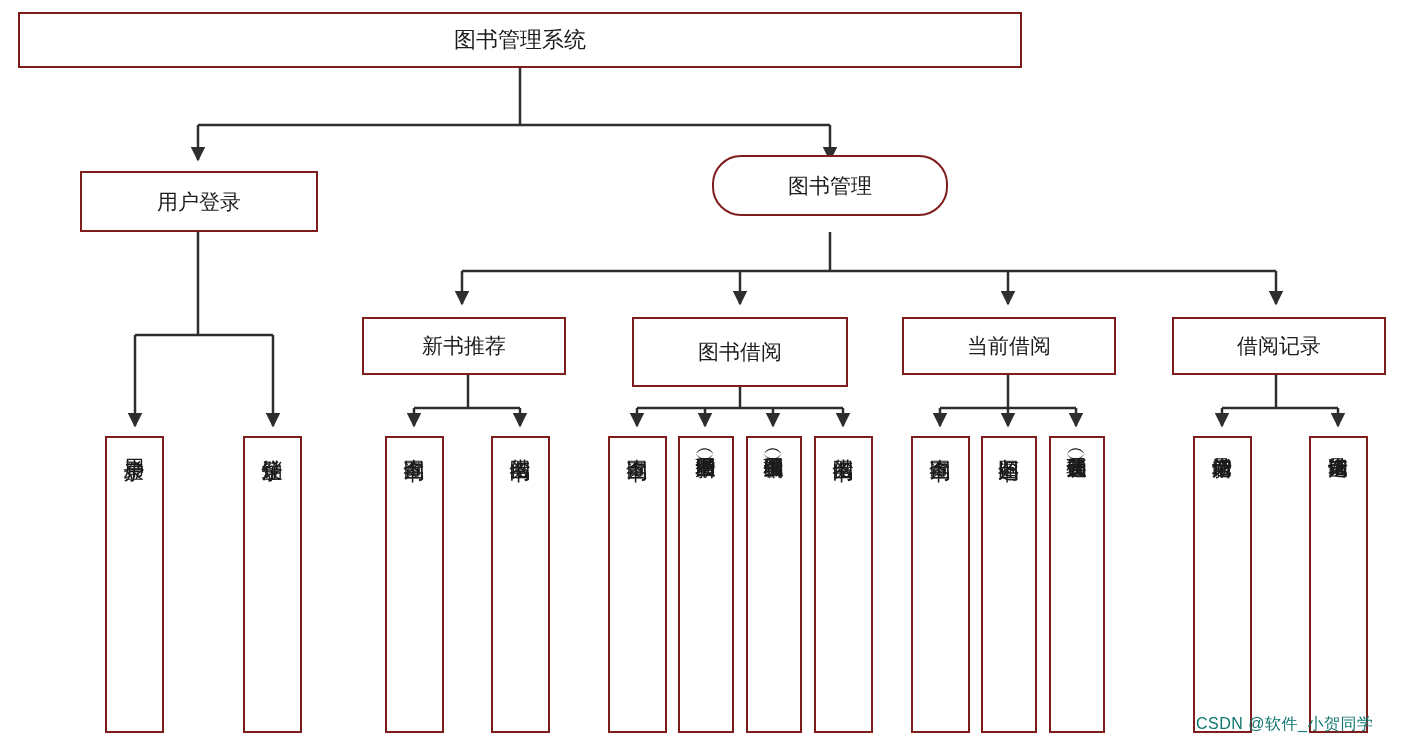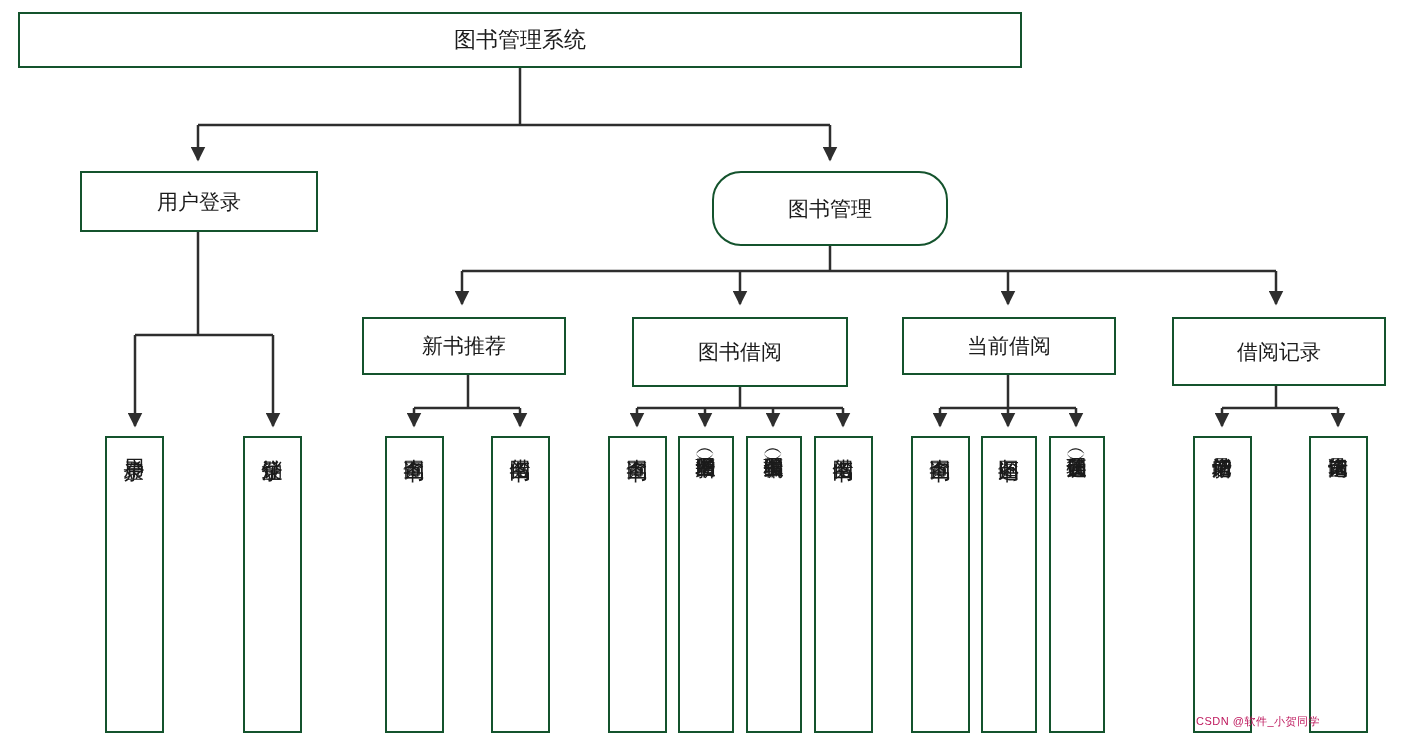--- a/index.html
+++ b/index.html
@@ -22,21 +22,21 @@
     left: 0;
     top: 0;
     width: 1405px;
     height: 747px;
     pointer-events: none;
   }
   .node {
     position: absolute;
     box-sizing: border-box;
     background: #ffffff;
-    border: 2px solid #14532d;
+    border: 2px solid #7f1d1d;
     display: flex;
     align-items: center;
     justify-content: center;
     color: #1b1b1b;
   }
   .node .lbl {
     line-height: 1.12;
     text-align: center;
     white-space: nowrap;
   }
@@ -60,22 +60,22 @@
     white-space: nowrap;
   }
   .node.vert.tall .lbl {
     font-size: 20px;
     letter-spacing: 0px;
   }
   .watermark {
     position: absolute;
     left: 1196px;
     top: 714px;
-    font-size: 11px;
-    color: #be185d;
+    font-size: 16px;
+    color: #0f766e;
     white-space: nowrap;
     letter-spacing: 0.5px;
   }
 </style>
 </head>
 <body>
 
 <div id="canvas">
 
   <svg class="wires" viewBox="0 0 1405 747" xmlns="http://www.w3.org/2000/svg">
@@ -128,34 +128,34 @@
     </g>
   </svg>
 
   <div class="node root horiz" style="left:18px; top:12px; width:1004px; height:56px;">
     <span class="lbl">图书管理系统</span>
   </div>
 
   <div class="node horiz" style="left:80px; top:171px; width:238px; height:61px;">
     <span class="lbl">用户登录</span>
   </div>
-  <div class="node horiz" style="left:712px; top:171px; width:236px; height:75px;border-radius:29px;">
+  <div class="node horiz" style="left:712px; top:155px; width:236px; height:61px;border-radius:29px;">
     <span class="lbl">图书管理</span>
   </div>
 
   <div class="node horiz" style="left:362px; top:317px; width:204px; height:58px;">
     <span class="lbl">新书推荐</span>
   </div>
   <div class="node horiz" style="left:632px; top:317px; width:216px; height:70px;">
     <span class="lbl">图书借阅</span>
   </div>
   <div class="node horiz" style="left:902px; top:317px; width:214px; height:58px;justify-content:center;">
     <span class="lbl">当前借阅</span>
   </div>
-  <div class="node horiz" style="left:1172px; top:317px; width:214px; height:69px;">
+  <div class="node horiz" style="left:1172px; top:317px; width:214px; height:58px;">
     <span class="lbl">借阅记录</span>
   </div>
 
   <div class="node vert" style="left:105px; top:436px; width:59px; height:297px;">
     <span class="lbl">用户登录</span>
   </div>
   <div class="node vert" style="left:243px; top:436px; width:59px; height:297px;">
     <span class="lbl">注销登录</span>
   </div>
 

